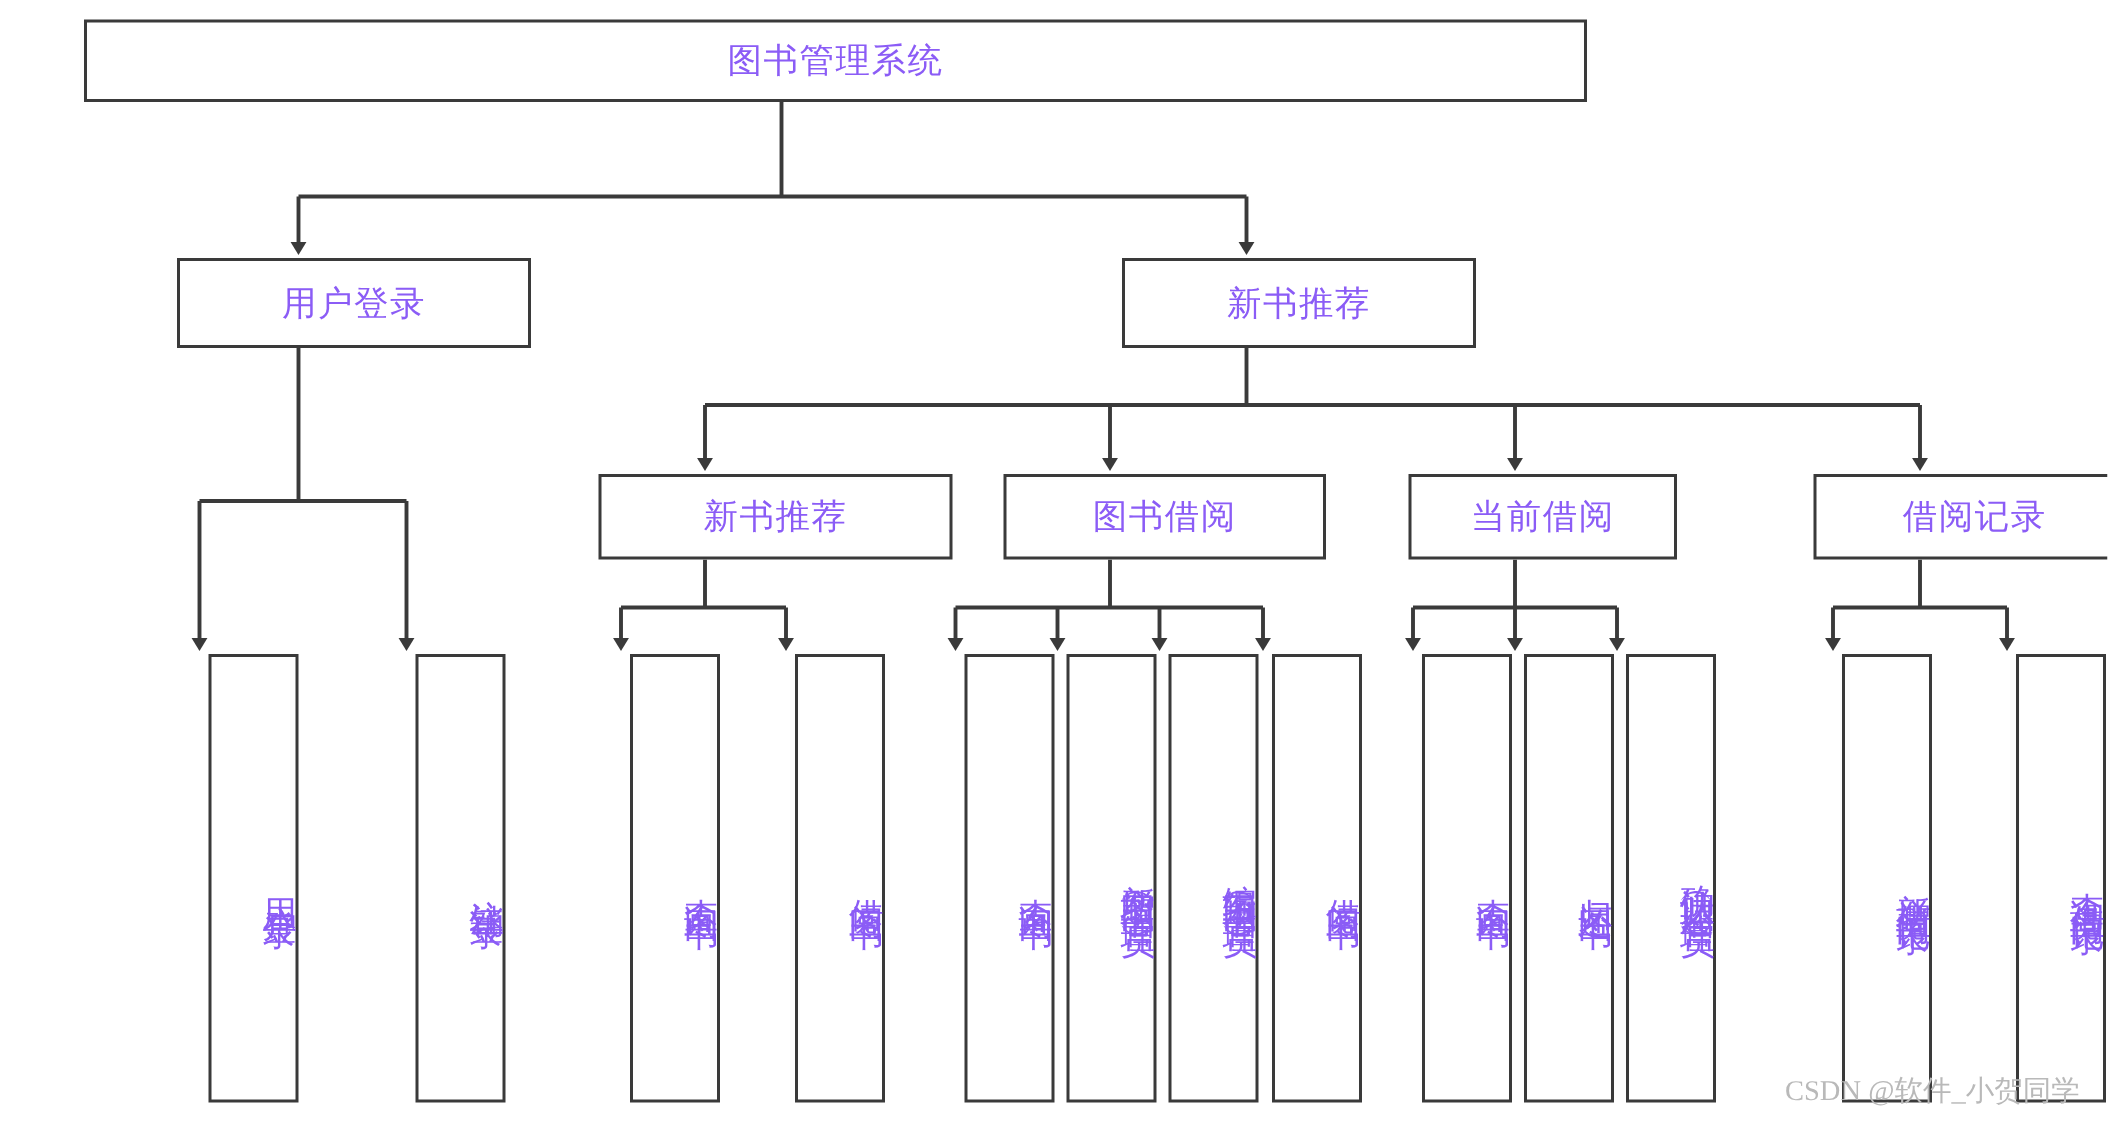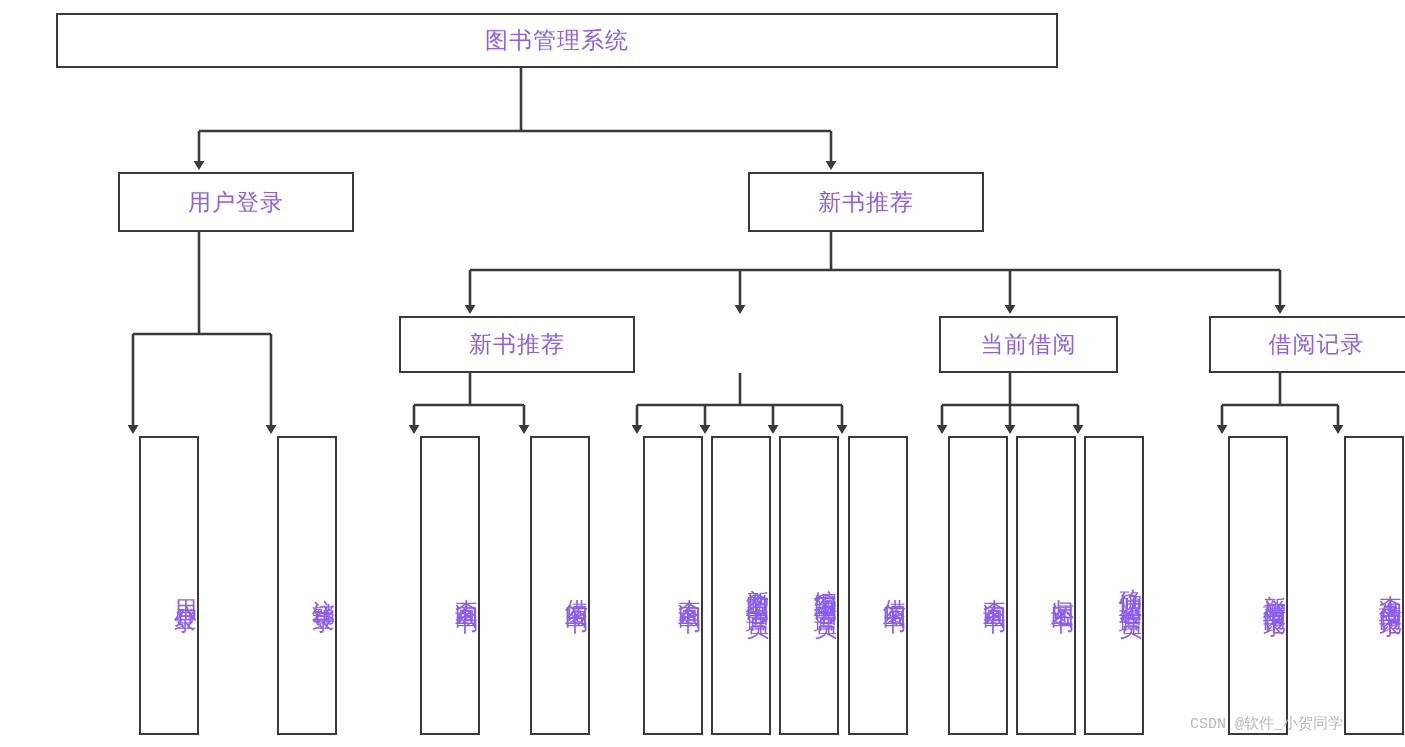--- a/index.html
+++ b/index.html
@@ -55,24 +55,24 @@
     text-orientation: upright;
     display: block;
   }
   .node.v.topalign {
     align-items: flex-start;
   }
   .watermark {
     position: absolute;
     left: 1190px;
     top: 714px;
-    font-size: 15px;
+    font-size: 19px;
     color: #b9b9b9;
     white-space: nowrap;
-    font-family: Liberation Mono, monospace;
+    font-family: Liberation Serif, serif;
   }
 </style>
 </head>
 <body>
 
 <div id="canvas">
 
   <svg class="wires" viewBox="0 0 1405 747" xmlns="http://www.w3.org/2000/svg">
     <defs>
       <marker id="arrow" markerWidth="9" markerHeight="11" refX="1" refY="5.5" orient="auto" markerUnits="userSpaceOnUse">
@@ -132,20 +132,23 @@
   </div>
 
   <div class="node h" style="left:712px; top:172px; width:236px; height:60px;">
     <span>新书推荐</span>
   </div>
 
   <div class="node h" style="left:363px; top:316px; width:236px; height:57px;">
     <span>新书推荐</span>
   </div>
 
+  <div class="node h" style="left:633px; top:316px; width:215px; height:57px;">
+    <span>图书借阅</span>
+  </div>
 
   <div class="node h" style="left:903px; top:316px; width:179px; height:57px;">
     <span>当前借阅</span>
   </div>
 
   <div class="node h" style="left:1173px; top:316px; width:215px; height:57px;">
     <span>借阅记录</span>
   </div>
 
   <div class="node v" style="left:103px; top:436px; width:60px; height:299px;">

